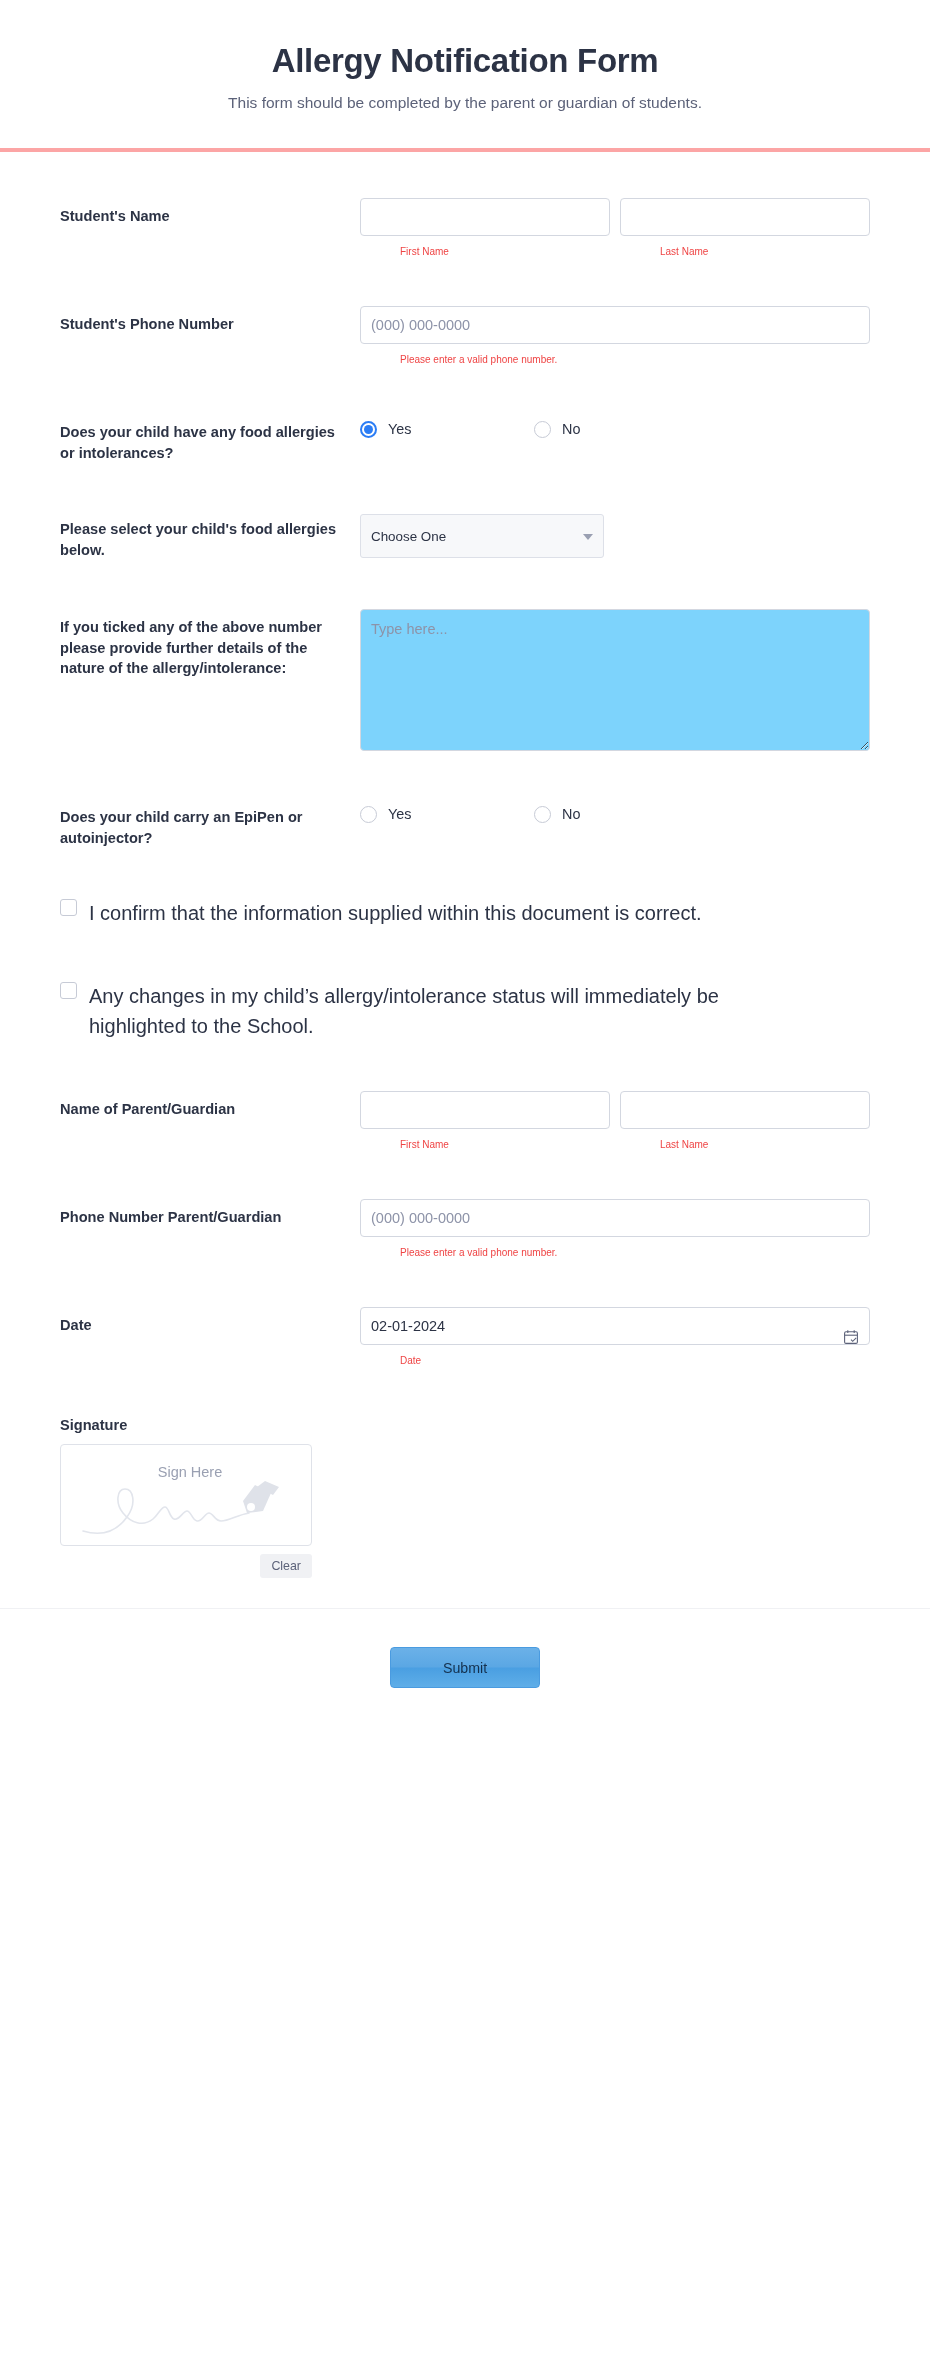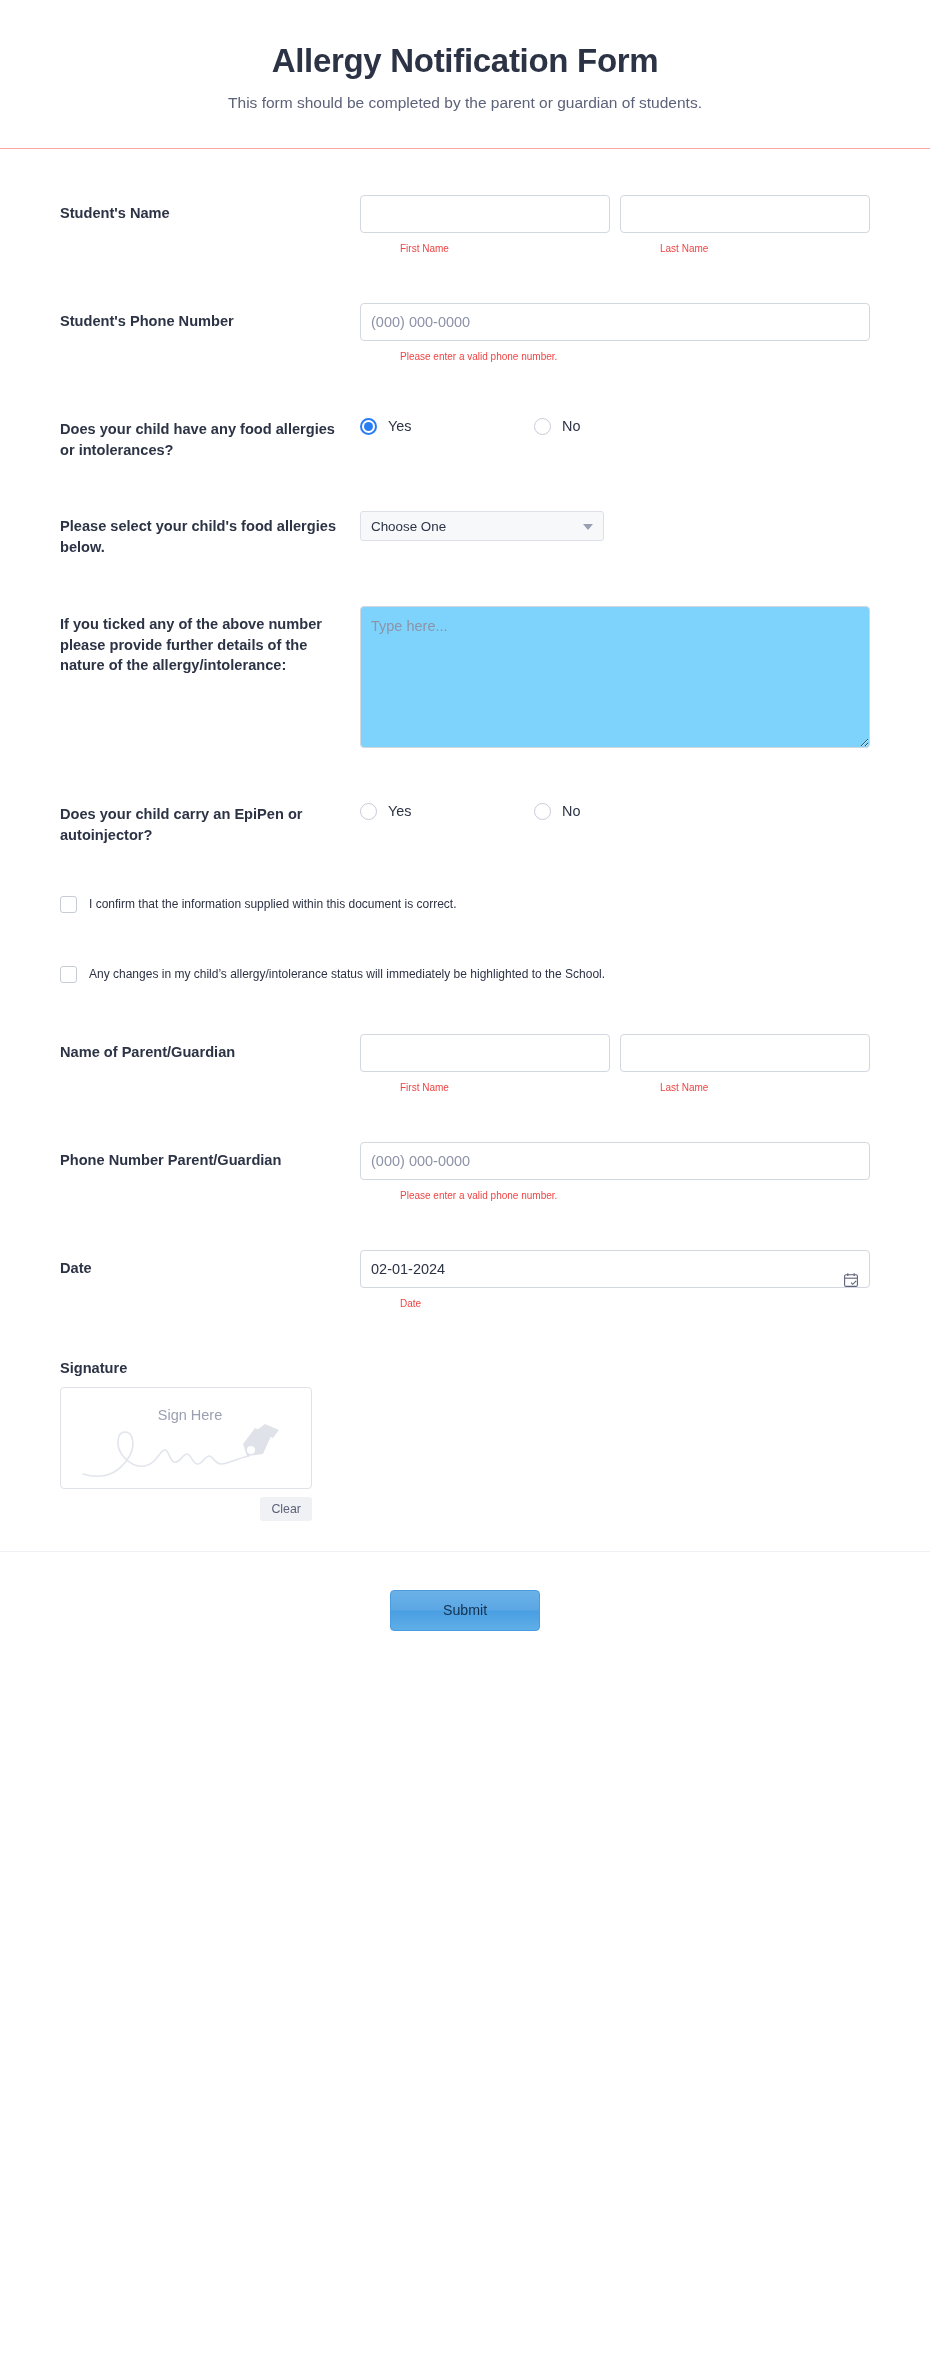--- a/index.html
+++ b/index.html
@@ -18,21 +18,21 @@
     width: 930px;
     height: 2377px;
     background: #ffffff;
     overflow: hidden;
   }
 
   
   .form-header {
     padding: 40px 60px 34px 60px;
     text-align: center;
-    border-bottom: 1px solid #fca5a5;
+    border-bottom: 4px solid #fca5a5;
   }
   .form-title {
     font-size: 33px;
     font-weight: bold;
     letter-spacing: -0.3px;
     color: #2C3345;
     line-height: 1.25;
   }
   .form-subtitle {
     margin-top: 11px;
@@ -99,21 +99,21 @@
     gap: 10px;
   }
   .name-cell { flex: 1 1 0; min-width: 0; }
 
   .phone-wrap { width: 100%; }
 
   
   .select-box {
     position: relative;
     width: 244px;
-    height: 30px;
+    height: 44px;
     border: 1px solid #DDE0E8;
     border-radius: 3px;
     background: #F7F8FA;
     display: flex;
     align-items: center;
     padding: 0 26px 0 10px;
     font-size: 13.4px;
     color: #2C3345;
     cursor: pointer;
     margin-top: 3px;
@@ -197,21 +197,21 @@
     width: 17px; height: 17px;
     border: 1px solid #C7CBD6;
     border-radius: 3px;
     background: #ffffff;
     flex: 0 0 17px;
     margin-top: 1px;
     cursor: pointer;
   }
   .check-text {
     margin-left: 12px;
-    font-size: 12px;
+    font-size: 20px;
     color: #2C3345;
     line-height: 1.52;
     max-width: 680px;
   }
 
   
   .date-wrap { position: relative; width: 100%; }
   .date-icon {
     position: absolute;
     right: 11px;

